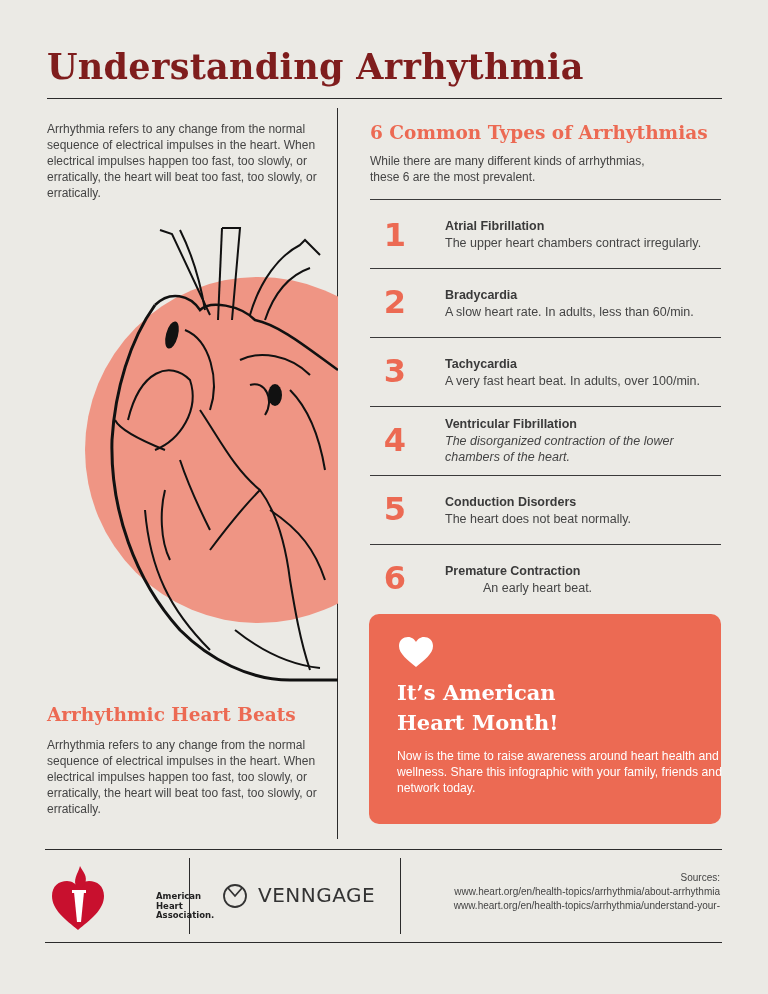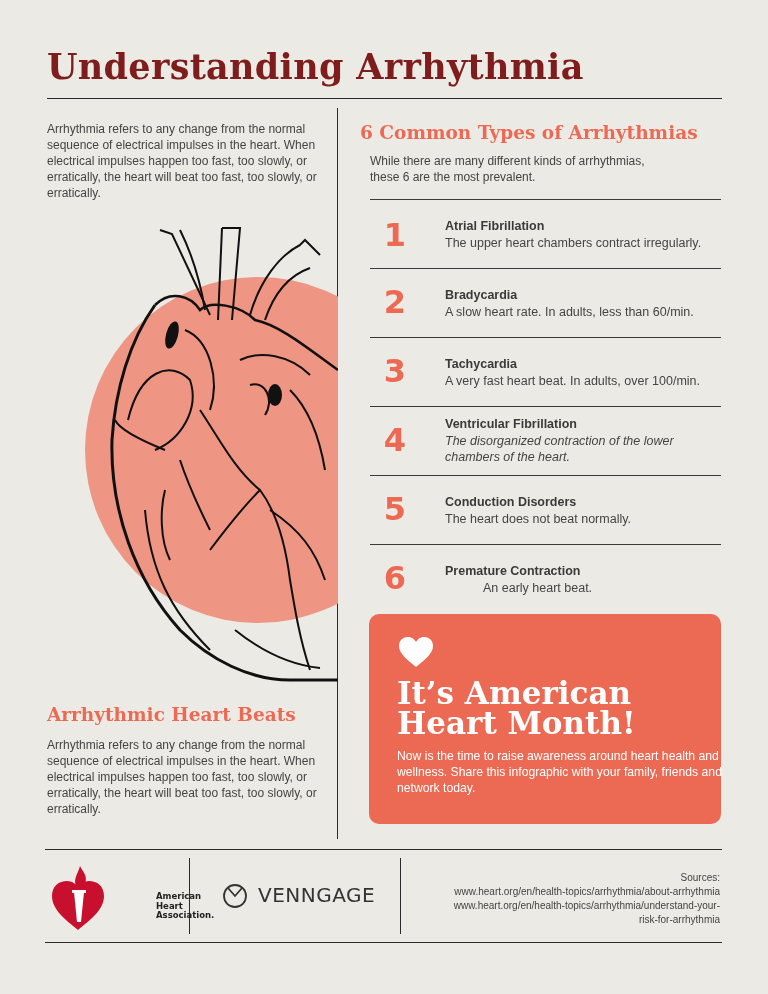--- a/index.html
+++ b/index.html
@@ -11,21 +11,21 @@
   .vr{background:#2b2b2b;width:1px;}
   .body-text{font-size:12px;line-height:16px;color:#444;}
   .coral{color:#ec6a53;}
   .section-h{font-size:18.5px;}
   .type-row{position:absolute;left:370px;width:351px;}
   .num{position:absolute;left:0;width:50px;text-align:center;font-family:"DejaVu Sans",sans-serif;font-weight:bold;font-size:32px;color:#ec6a53;}
   .tname{position:absolute;left:75px;font-weight:bold;font-size:12.5px;color:#3a3a3a;}
   .tdesc{position:absolute;left:75px;font-size:12.5px;line-height:16px;color:#444;width:270px;}
   .sep{position:absolute;left:370px;width:351px;height:1px;background:#3a3a3a;}
   .cta{left:369px;top:614px;width:352px;height:210px;background:#ec6a53;border-radius:10px;}
-  .cta-title{left:28px;top:64px;font-size:31px;line-height:30px;color:#fff;}
+  .cta-title{left:28px;top:64px;font-size:21px;line-height:30px;color:#fff;}
   .cta-text{left:28px;top:134px;width:325px;font-size:12.2px;line-height:16px;color:#fff;}
   .sources{right:48px;top:871px;text-align:right;font-size:10px;line-height:14px;color:#444;width:300px;}
 </style>
 </head>
 <body>
 
 <div class="abs slab title">Understanding Arrhythmia</div>
 <div class="abs hr" style="left:47px;top:98px;width:675px;"></div>
 
 <div class="abs vr" style="left:337px;top:108px;height:731px;"></div>
@@ -63,21 +63,21 @@
       <path d="M175 420 C200 440 230 455 260 458"></path>
     </g>
     <ellipse cx="112" cy="125" rx="6" ry="14" fill="#111" transform="rotate(15 112 125)"></ellipse>
     <ellipse cx="215" cy="185" rx="7" ry="11" fill="#111"></ellipse>
   </svg>
 </div>
 
 <div class="abs slab section-h coral" style="left:47px;top:704px;">Arrhythmic Heart Beats</div>
 <div class="abs body-text" style="left:47px;top:737px;width:272px;">Arrhythmia refers to any change from the normal sequence of electrical impulses in the heart. When electrical impulses happen too fast, too slowly, or erratically, the heart will beat too fast, too slowly, or erratically.</div>
 
-<div class="abs slab section-h coral" style="left:360px;top:122px;">6 Common Types of Arrhythmias</div>
+<div class="abs slab section-h coral" style="left:370px;top:122px;">6 Common Types of Arrhythmias</div>
 <div class="abs body-text" style="left:370px;top:153px;width:300px;">While there are many different kinds of arrhythmias, these 6 are the most prevalent.</div>
 
 <div class="sep" style="top:199px;"></div>
 
 <div class="type-row" style="top:200px;height:68px;">
   <div class="num" style="top:16px;">1</div>
   <div class="tname" style="top:19px;">Atrial Fibrillation</div>
   <div class="tdesc" style="top:35px;">The upper heart chambers contract irregularly.</div>
 </div>
 <div class="sep" style="top:268px;"></div>
@@ -153,14 +153,13 @@
     <circle cx="13" cy="14" r="11" fill="none" stroke="#333" stroke-width="1.8"></circle>
     <path d="M6 6 L13 14 L20 6" fill="none" stroke="#333" stroke-width="1.8"></path>
   </svg>
   <div style="position:absolute;left:36px;top:1px;font-size:20px;letter-spacing:0.5px;color:#333;font-family:'DejaVu Sans',sans-serif;white-space:nowrap;">VENNGAGE</div>
 </div>
 
 <div class="abs sources">
   <div>Sources:</div>
   <div>www.heart.org/en/health-topics/arrhythmia/about-arrhythmia</div>
   <div>www.heart.org/en/health-topics/arrhythmia/understand-your-</div>
-  <div>risk-for-arrhythmia</div>
 </div>
 
 </body></html>

